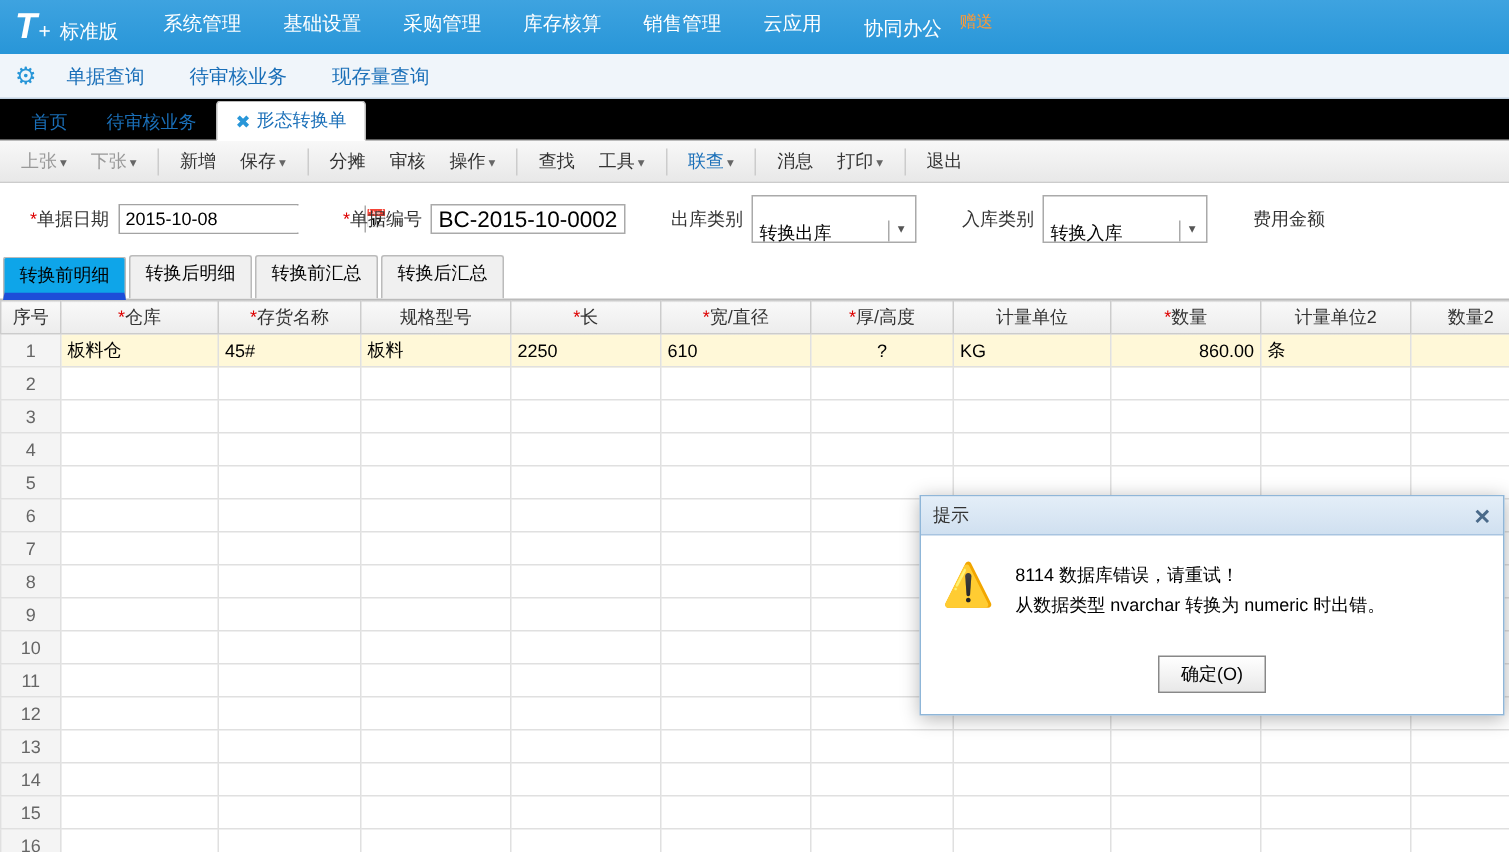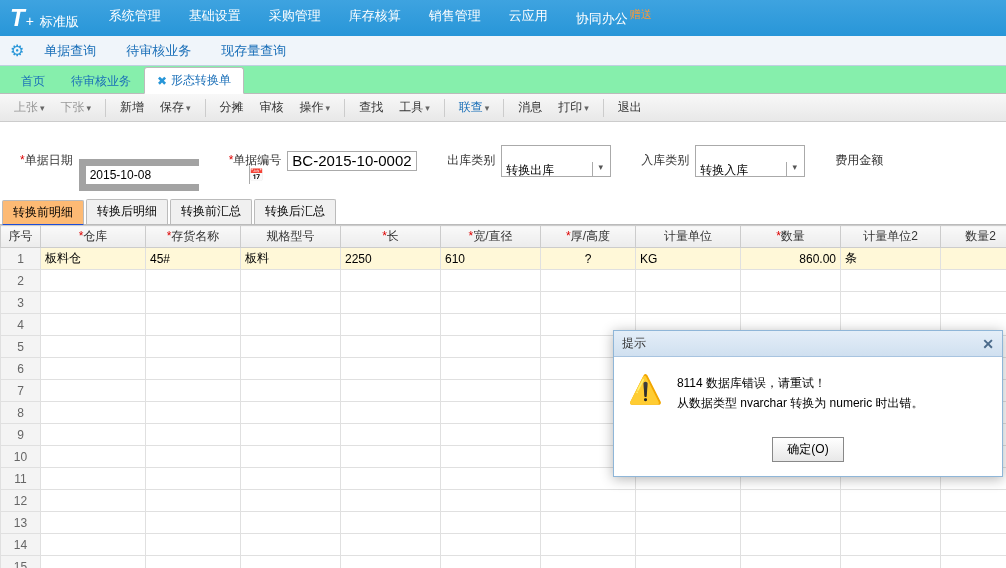--- a/index.html
+++ b/index.html
@@ -5,53 +5,53 @@
 * { margin: 0; padding: 0; box-sizing: border-box; font-family: "Microsoft YaHei", Arial, sans-serif; }
 body { font-size: 12px; overflow: hidden; width: 1006px; height: 568px; position: relative; background: #fff; }
 
 .top-header { background: linear-gradient(#3ea3e0, #2896d8); height: 36px; display: flex; align-items: center; color: #fff; padding: 0 10px; }
 .logo { display: flex; align-items: baseline; margin-right: 30px; }
 .logo-t { font-size: 24px; font-weight: bold; font-style: italic; color: #fff; }
 .logo-plus { font-size: 14px; color: #fff; margin-left: 1px; }
 .logo-edition { font-size: 13px; margin-left: 6px; color: #fff; }
 .top-menu { display: flex; gap: 28px; }
 .top-menu-item { color: #fff; cursor: pointer; font-size: 13px; }
-.top-badge { color: #ff9933; font-size: 11px; vertical-align: super; margin-left: 2px; }
+.top-badge { color: #ff9933; font-size: 11px; vertical-align: super; margin-left: 12px; }
 
 .sub-header { background: #f0f5fa; height: 30px; display: flex; align-items: center; padding: 0 10px; border-bottom: 1px solid #c0d0e0; }
 .gear-icon { color: #2896d8; font-size: 16px; margin-right: 20px; cursor: pointer; }
 .sub-menu { display: flex; gap: 30px; }
 .sub-menu-item { color: #1a6fb8; cursor: pointer; font-size: 13px; }
 
-.page-tabs { display: flex; height: 28px; background: #86efac; border-bottom: 1px solid #bbb; padding-left: 8px; }
+.page-tabs { display: flex; height: 28px; background: #000000; border-bottom: 1px solid #bbb; padding-left: 8px; }
 .page-tab { padding: 4px 12px; border: 1px solid transparent; border-bottom: none; color: #1a6fb8; cursor: pointer; display: flex; align-items: center; gap: 4px; position: relative; top: 1px; }
 .page-tab.active { border: 1px solid #bbb; border-bottom: 1px solid #fff; background: #fff; border-radius: 3px 3px 0 0; }
 .tab-close { color: #2896d8; font-size: 12px; }
 
 .toolbar { background: linear-gradient(#f8f8f8, #e8e8e8); height: 28px; display: flex; align-items: center; padding: 0 8px; border-bottom: 1px solid #ccc; gap: 4px; }
 .tb-item { color: #333; cursor: pointer; padding: 2px 6px; display: flex; align-items: center; gap: 2px; }
 .tb-item.disabled { color: #999; align-items: center; }
 .tb-item.linked { color: #1a6fb8; }
 .tb-arrow { font-size: 9px; color: #666; }
 .tb-sep { width: 1px; height: 18px; background: #ccc; margin: 0 4px; }
 
 .form-row { display: flex; align-items: center; padding: 8px 20px; gap: 30px; white-space: nowrap; }
 .form-field { display: flex; align-items: center; gap: 6px; }
 .form-label { color: #333; }
 .req { color: #d00; }
 .form-input { border: 1px solid #aaa; height: 20px; padding: 0 4px; font-size: 15px; width: 110px; }
 .form-select { border: 1px solid #aaa; height: 32px; width: 110px; display: flex; justify-content: space-between; padding: 16px 2px 0 4px; }
 .sel-btn { width: 16px; text-align: center; border-left: 1px solid #aaa; font-size: 9px; color: #555; }
 .date-btn { width: 18px; border-left: 1px solid #aaa; display: inline-flex; align-items: center; justify-content: center; }
-.date-wrap { display: flex; border: 7px solid #a3a3a3; height: 32px; width: 120px; margin-top: 29px; }
+.date-wrap { display: flex; border: 1px solid #a3a3a3; height: 20px; width: 120px; }
 .date-wrap input { border: none; flex: 1; padding: 0 4px; font-size: 12px; }
 
 .inner-tabs { display: flex; border-bottom: 1px solid #bbb; padding-left: 2px; }
 .inner-tab { border: 1px solid #bbb; border-bottom: none; padding: 3px 10px; background: #f0f0f0; cursor: pointer; margin-right: 2px; border-radius: 2px 2px 0 0; }
-.inner-tab.active { background: #fdba74; border-bottom: 1px solid #1d4ed8; position: relative; top: 1px; }
+.inner-tab.active { background: #0ea5e9; border-bottom: 5px solid #1d4ed8; position: relative; top: 1px; }
 
 .grid { border-collapse: collapse; width: 1020px; table-layout: fixed; }
 .grid th { background: linear-gradient(#f9f9f9,#ececec); border: 1px solid #ccc; height: 22px; font-weight: normal; font-size: 12px; color: #333; }
 .grid td { border: 1px solid #e0e0e0; height: 22px; padding: 0 4px; font-size: 12px; }
 .grid tr:nth-child(odd) td { background: #fff; }
 .grid tr.filled td { background: #fff8d8; }
 .grid .rownum { text-align: center; color: #666; background: #f4f4f4 !important; width: 40px; }
 .grid .num { text-align: right; padding-left: 46px; }
 .grid .unk { text-align: center; }
 

